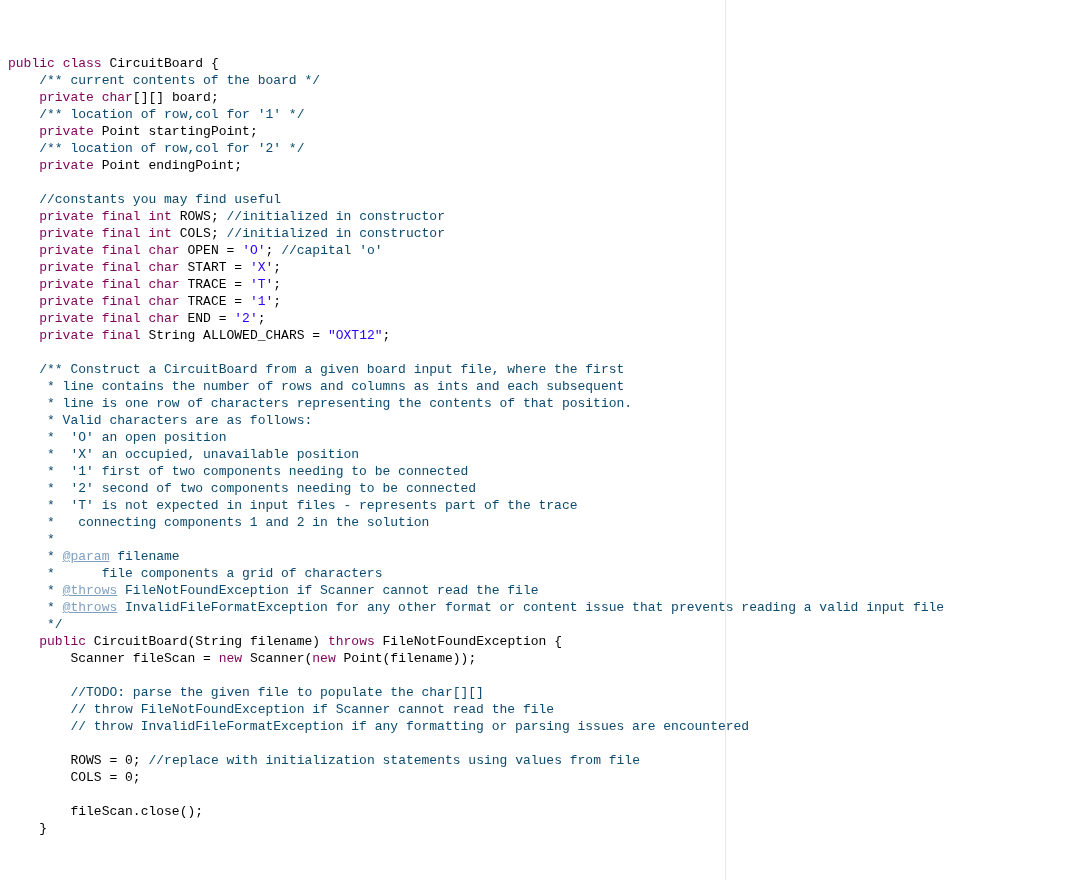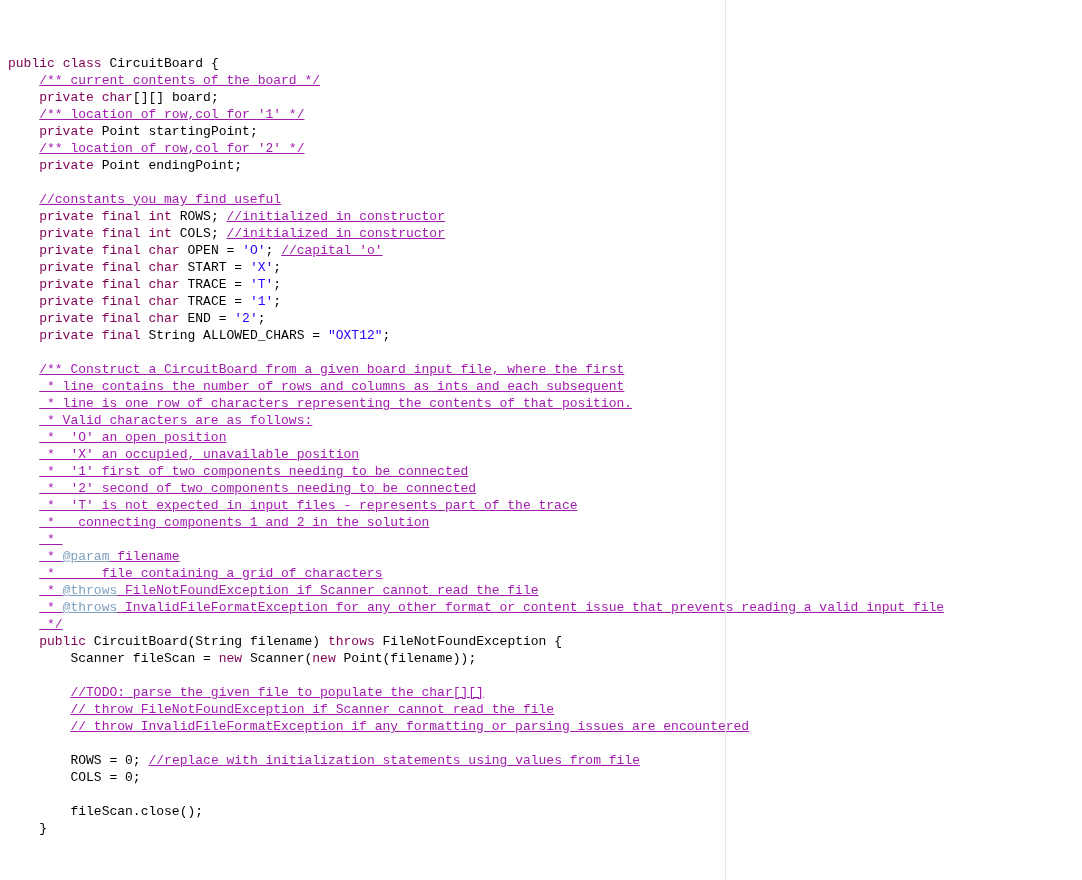--- a/index.html
+++ b/index.html
@@ -6,21 +6,21 @@
     margin: 0;
     padding: 4px 8px;
     font-family: Consolas, "Courier New", monospace;
     font-size: 13px;
     line-height: 17px;
     color: #000;
     background: #fff;
     white-space: pre;
   }
   .kw  { color: #7f0055; }       
-  .cm  { color: #a21caf; text-decoration: underline; }    
+  .cm  { color: #0c4a6e; }    
   .tag { color: #7f9fbf; text-decoration: underline; }    
   .str { color: #2a00ff; }    
   .ch  { color: #2a00ff; }
   .vertline {
     position: fixed;
     top: 0;
     bottom: 0;
     left: 725px;
     width: 1px;
     background: #e8e8e8;
@@ -54,21 +54,21 @@
     <span class="cm"> * line is one row of characters representing the contents of that position.</span>
     <span class="cm"> * Valid characters are as follows:</span>
     <span class="cm"> *  'O' an open position</span>
     <span class="cm"> *  'X' an occupied, unavailable position</span>
     <span class="cm"> *  '1' first of two components needing to be connected</span>
     <span class="cm"> *  '2' second of two components needing to be connected</span>
     <span class="cm"> *  'T' is not expected in input files - represents part of the trace</span>
     <span class="cm"> *   connecting components 1 and 2 in the solution</span>
     <span class="cm"> * </span>
     <span class="cm"> * </span><span class="tag">@param</span><span class="cm"> filename</span>
-    <span class="cm"> *      file containing a grid of characters</span>
+    <span class="cm"> *      file components a grid of characters</span>
     <span class="cm"> * </span><span class="tag">@throws</span><span class="cm"> FileNotFoundException if Scanner cannot read the file</span>
     <span class="cm"> * </span><span class="tag">@throws</span><span class="cm"> InvalidFileFormatException for any other format or content issue that prevents reading a valid input file</span>
     <span class="cm"> */</span>
     <span class="kw">public</span> <span>CircuitBoard</span>(<span>String</span> <span>filename</span>) <span class="kw">throws</span> <span>FileNotFoundException</span> <span>{</span>
         <span>Scanner</span> <span>fileScan</span><span> = </span><span class="kw">new</span> <span>Scanner</span>(<span class="kw">new</span> <span>Point</span>(<span>filename</span><span>));</span>
 
         <span class="cm">//TODO: parse the given file to populate the char[][]</span>
         <span class="cm">// throw FileNotFoundException if Scanner cannot read the file</span>
         <span class="cm">// throw InvalidFileFormatException if any formatting or parsing issues are encountered</span>
 

